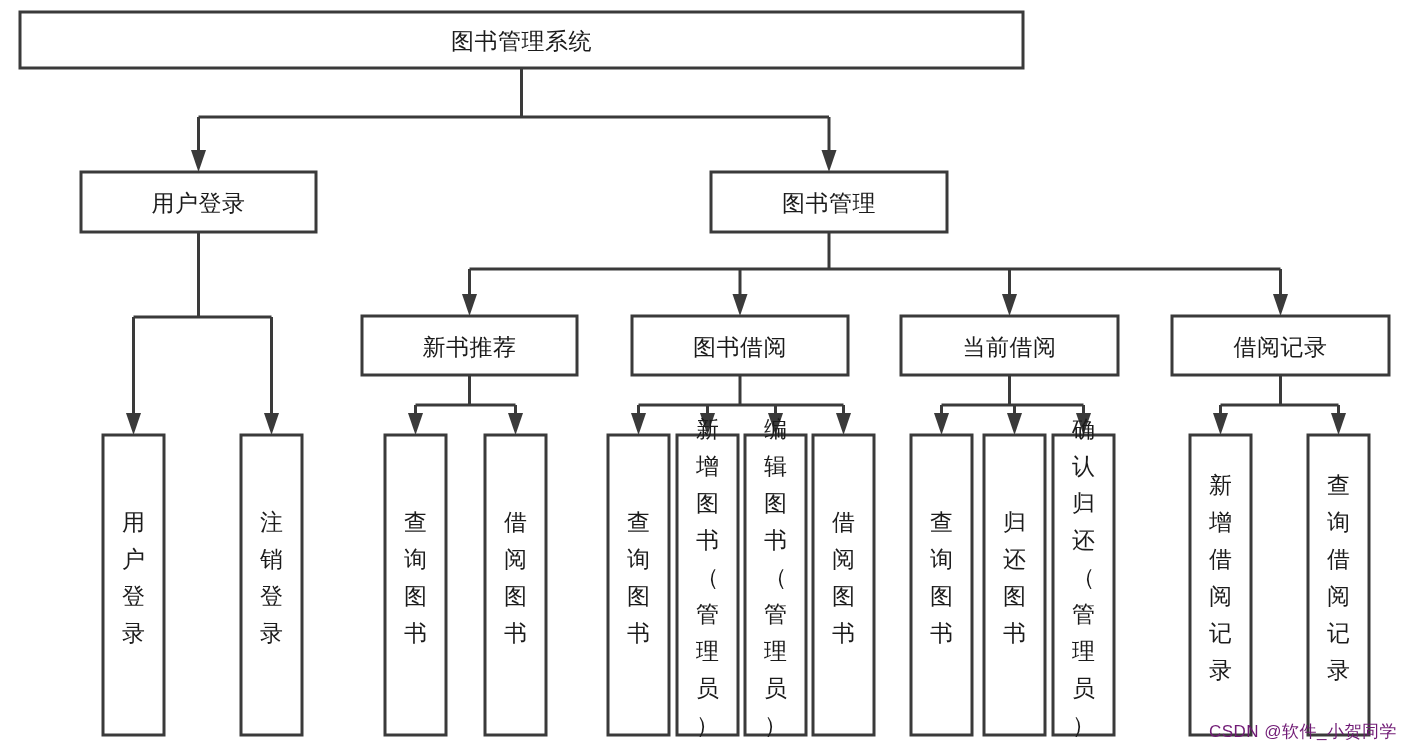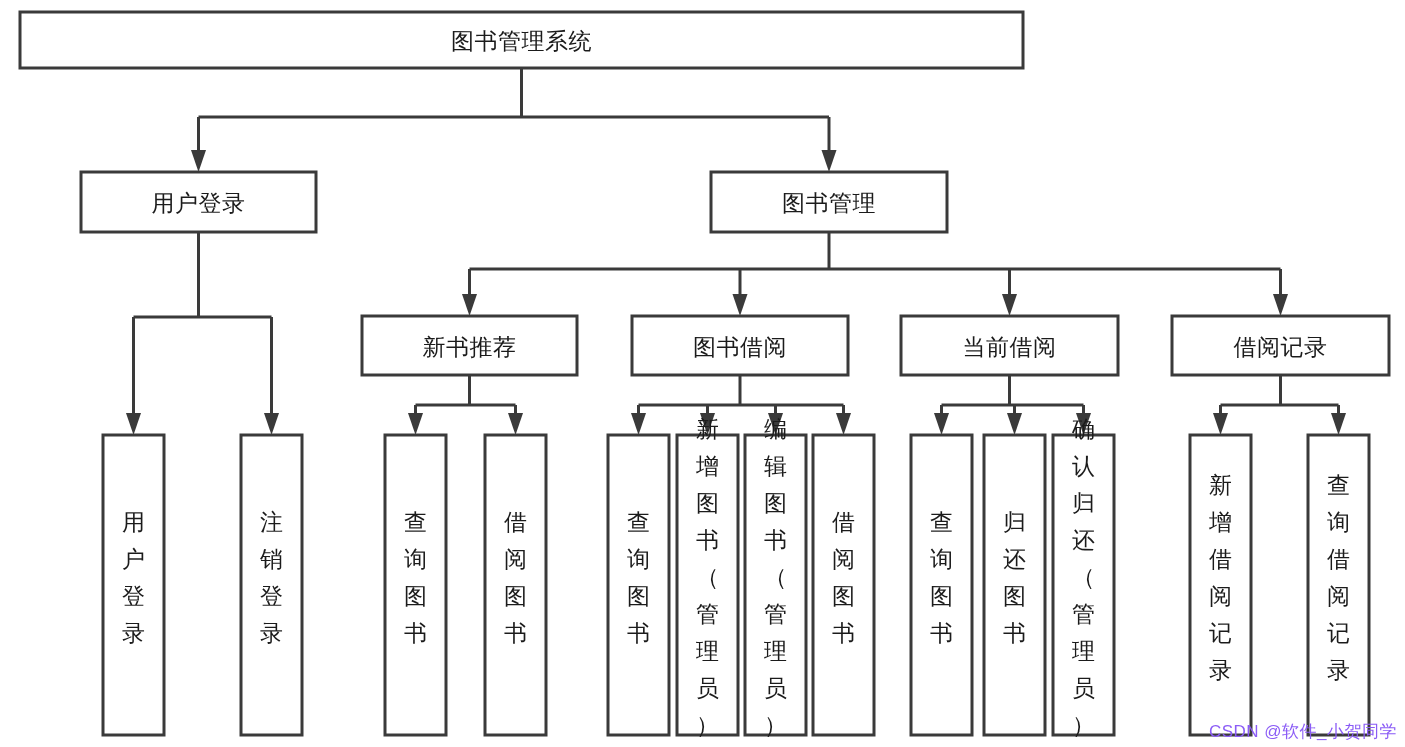--- a/index.html
+++ b/index.html
@@ -54,21 +54,21 @@
   .arrow-head {
     fill: #3a3a3a;
     stroke: none;
   }
   .watermark {
     position: absolute;
     right: 8px;
     bottom: 4px;
     font-family: "Liberation Sans", "DejaVu Sans", sans-serif;
     font-size: 17px;
-    color: #8b5cf6;
+    color: #701a75;
     white-space: nowrap;
     user-select: none;
     pointer-events: none;
     letter-spacing: 0.5px;
   }
 </style>
 </head>
 <body>
 
 <div id="diagram-root">

